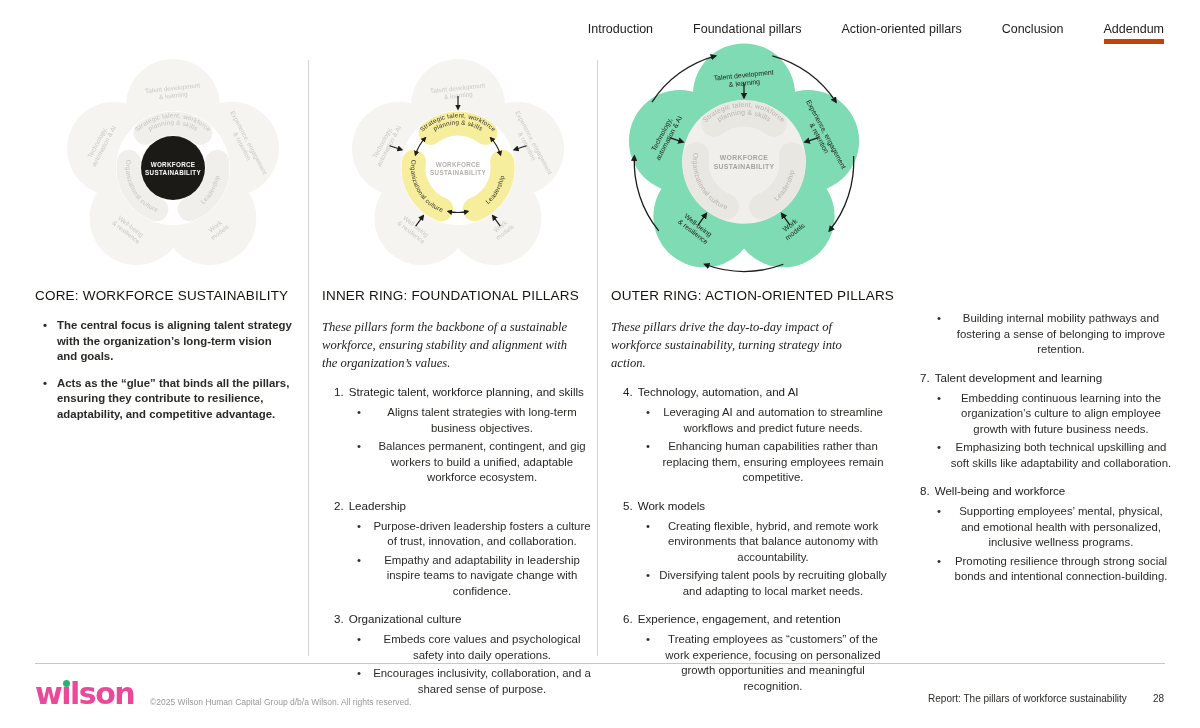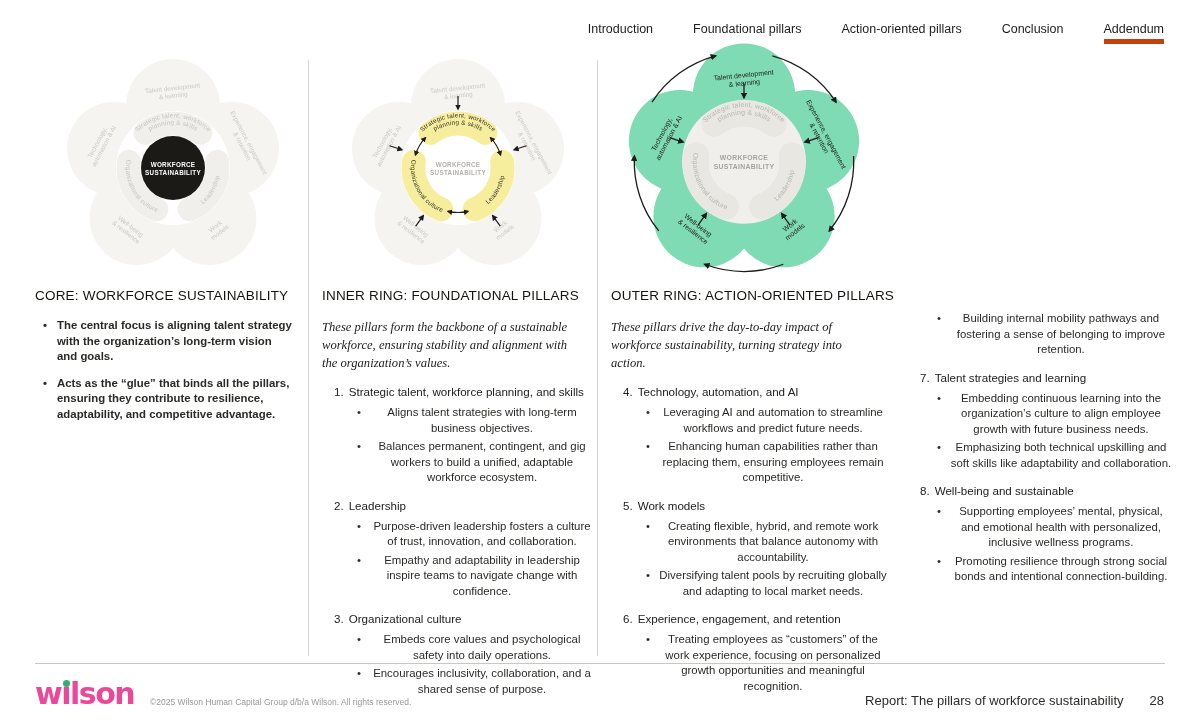--- a/index.html
+++ b/index.html
@@ -28,21 +28,21 @@
   ul.sub li::before{content:"•";position:absolute;left:0;top:0;}
   .col4 .num-item{padding-left:0;}
   .col4 ul.sub{padding-left:17px;}
   .col4 ul.lead{margin-top:6px;margin-bottom:2px;}
   
   .footer-line{position:absolute;left:35px;right:35px;top:663px;height:1px;background:#c9c7c4;}
   .logo{position:absolute;left:35px;top:676px;font-family:"DejaVu Sans",sans-serif;font-weight:800;font-size:30px;letter-spacing:-1.5px;color:#ec4899;}
   .logo .li{position:relative;}
   .logo .li .dot{position:absolute;left:1.5px;top:4px;width:7px;height:7px;border-radius:50%;}
   .copyright{position:absolute;left:150px;top:697px;font-size:8.5px;color:#9b9996;}
-  .footer-right{position:absolute;right:36px;top:693px;display:flex;gap:26px;font-size:13px;color:#2b2b28;}
+  .footer-right{position:absolute;right:36px;top:693px;display:flex;gap:26px;font-size:10px;color:#2b2b28;}
 </style>
 </head>
 <body>
 
 <div class="page">
   <nav class="nav" id="nav">
       <span class="nav-item">Introduction</span>
       <span class="nav-item">Foundational pillars</span>
       <span class="nav-item">Action-oriented pillars</span>
       <span class="nav-item">Conclusion</span>
@@ -287,29 +287,29 @@
       <ul class="sub">
         <li>Treating employees as “customers” of the work experience, focusing on personalized growth opportunities and meaningful recognition.</li>
       </ul>
     </section>
   <section class="col col4" id="col3" style="left:920px;top:305px;width:252px">
       <ul class="sub lead">
         <li>Building internal mobility pathways and fostering a sense of belonging to improve retention.</li>
       </ul>
       <div class="num-item">
         <span class="num">7.</span>
-        <span class="title">Talent strategies and learning</span>
+        <span class="title">Talent development and learning</span>
       </div>
       <ul class="sub">
         <li>Embedding continuous learning into the organization’s culture to align employee growth with future business needs.</li>
         <li>Emphasizing both technical upskilling and soft skills like adaptability and collaboration.</li>
       </ul>
       <div class="num-item">
         <span class="num">8.</span>
-        <span class="title">Well-being and sustainable</span>
+        <span class="title">Well-being and workforce</span>
       </div>
       <ul class="sub">
         <li>Supporting employees’ mental, physical, and emotional health with personalized, inclusive wellness programs.</li>
         <li>Promoting resilience through strong social bonds and intentional connection-building.</li>
       </ul>
     </section>
 
   <div class="footer-line"></div>
   <div class="logo" id="logo">w<span class="li">ı<span class="dot" style="background: rgb(43, 178, 115);"></span></span>lson</div>
   <div class="copyright">©2025 Wilson Human Capital Group d/b/a Wilson. All rights reserved.</div>

